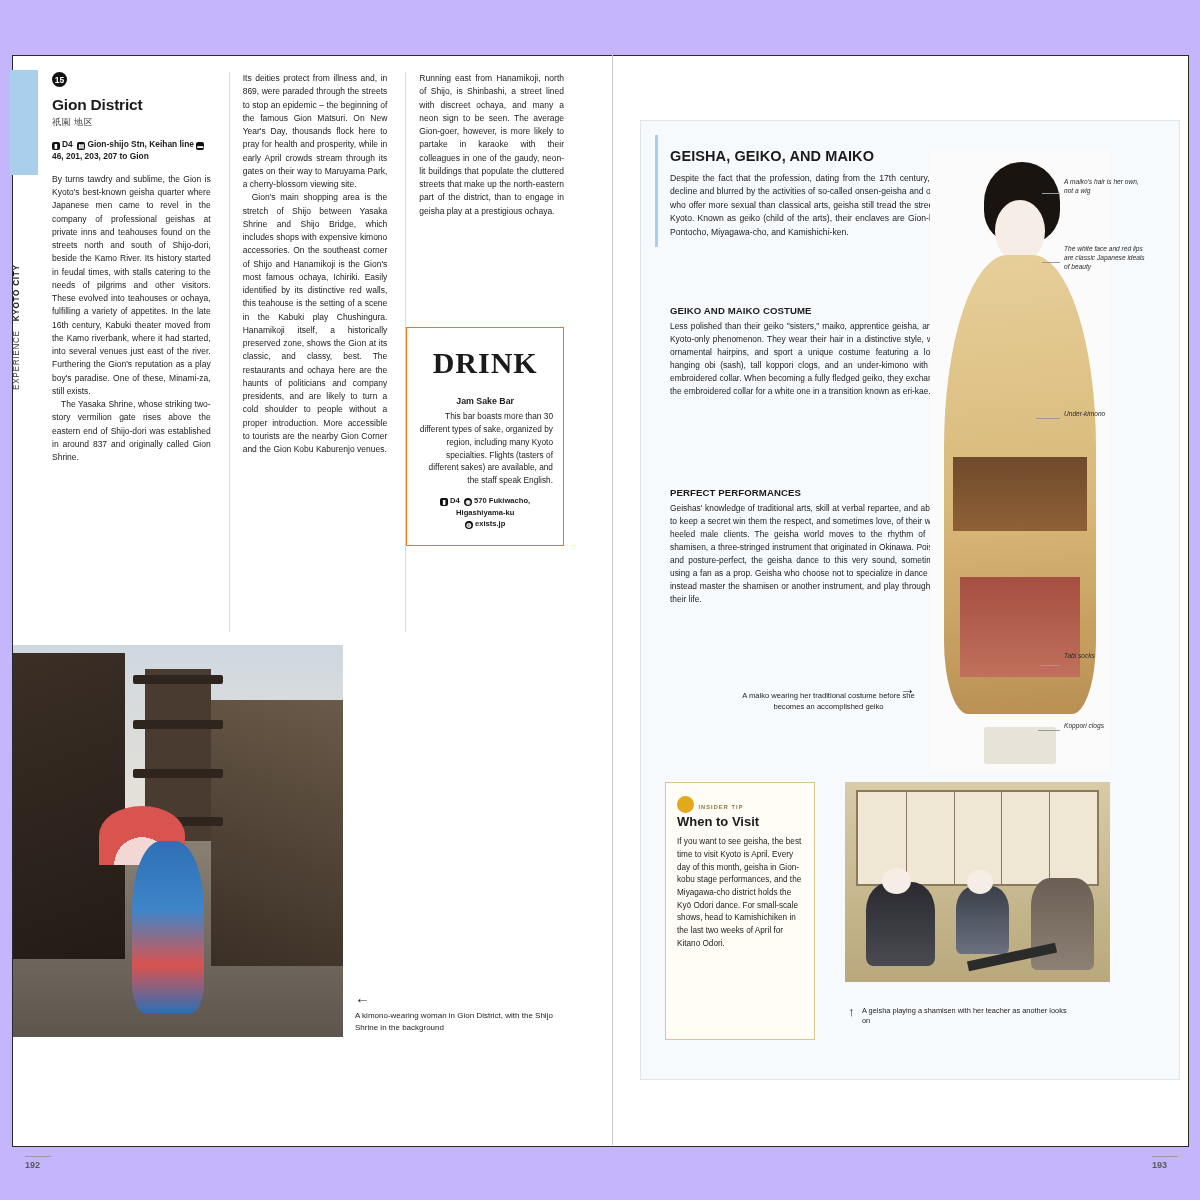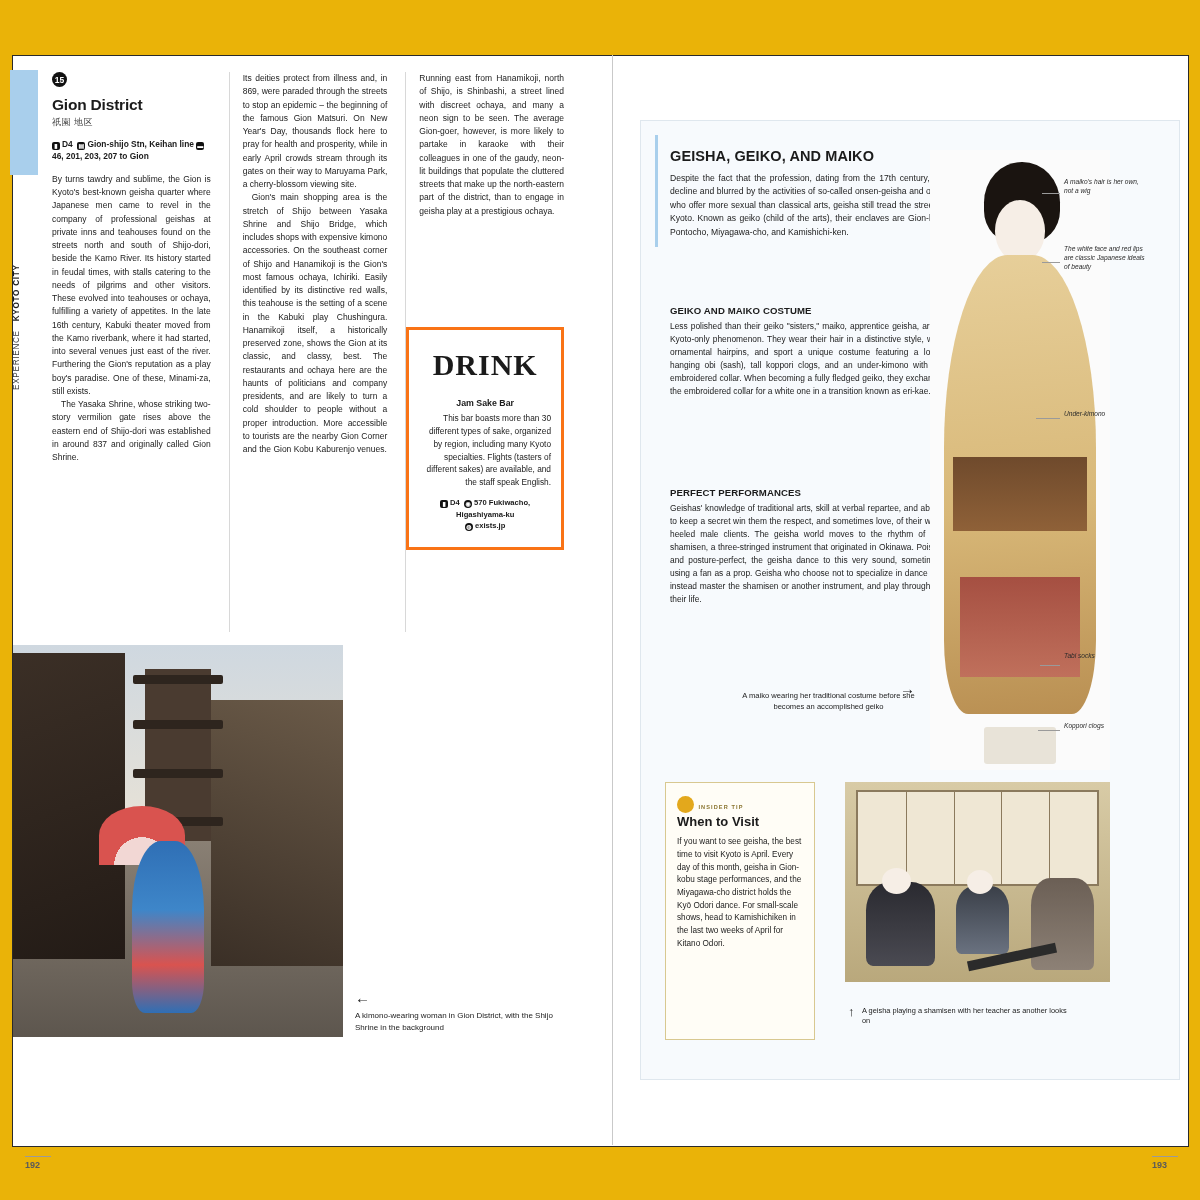--- a/index.html
+++ b/index.html
@@ -1,18 +1,18 @@
 <!DOCTYPE html>
 <html><head>
 <meta charset="utf-8">
 <style>
   html,body{margin:0;padding:0;background:#ffffff;}
   body{width:1200px;height:1200px;overflow:hidden;font-family:"Liberation Sans",sans-serif;color:#1b1b1b;}
 
-  .spread{position:relative;width:1200px;height:1200px;background:#eab308;}
+  .spread{position:relative;width:1200px;height:1200px;background:#c4b5fd;}
   .page{position:absolute;top:55px;height:1090px;background:#fff;}
   .page-left{left:12px;width:600px;border-left:1px solid #2a2a2a;border-top:1px solid #2a2a2a;border-bottom:1px solid #2a2a2a;}
   .page-right{left:612px;width:576px;border-right:1px solid #2a2a2a;border-top:1px solid #2a2a2a;border-bottom:1px solid #2a2a2a;}
   .gutter{position:absolute;left:612px;top:55px;width:1px;height:1090px;background:#c9c9c9;}
 
   
   .vtab{position:absolute;left:10px;top:70px;width:28px;height:105px;background:#a9cfec;}
   .vrun{position:absolute;left:12px;top:190px;width:22px;height:200px;
         writing-mode:vertical-rl;transform:rotate(180deg);
         font-size:8.2px;letter-spacing:.7px;color:#3a3a3a;text-transform:uppercase;}
@@ -30,21 +30,21 @@
   .poi-jp{font-size:9px;color:#444;margin-bottom:9px;letter-spacing:.5px;}
   .poi-meta{font-size:8.4px;font-weight:700;line-height:1.48;margin-bottom:10px;}
   .gl{display:inline-block;width:8px;height:8px;background:#111;color:#fff;border-radius:2px;
       font-size:6px;line-height:8px;text-align:center;vertical-align:-1px;margin-right:2px;}
   .gl.rnd{border-radius:50%;}
 
   .body-t{font-size:8.5px;line-height:1.56;text-align:justify;hyphens:auto;margin:0 0 0;}
   .body-t + .body-t{text-indent:9px;}
 
   
-  .drink{position:absolute;left:0;top:255px;width:100%;border:3px solid #f97316;padding:14px 10px 16px;box-sizing:border-box;}
+  .drink{position:absolute;left:0;top:255px;width:100%;border:1px solid #f97316;padding:14px 10px 16px;box-sizing:border-box;}
   .drink-h{font-family:"Liberation Serif",serif;font-size:30px;font-weight:700;letter-spacing:1px;text-align:center;margin:4px 0 16px;}
   .drink-name{font-size:8.8px;font-weight:700;text-align:center;margin-bottom:4px;}
   .drink-b{font-size:8.3px;line-height:1.55;text-align:right;}
   .drink-meta{font-size:7.6px;font-weight:700;text-align:center;line-height:1.5;margin-top:8px;}
 
   
   .photoL{position:absolute;left:13px;top:645px;width:330px;height:392px;overflow:hidden;}
   .capL{position:absolute;left:355px;top:990px;width:205px;font-size:8px;line-height:1.45;color:#1b1b1b;}
   .arrow{font-size:15px;line-height:1;display:block;margin-bottom:5px;}
 

